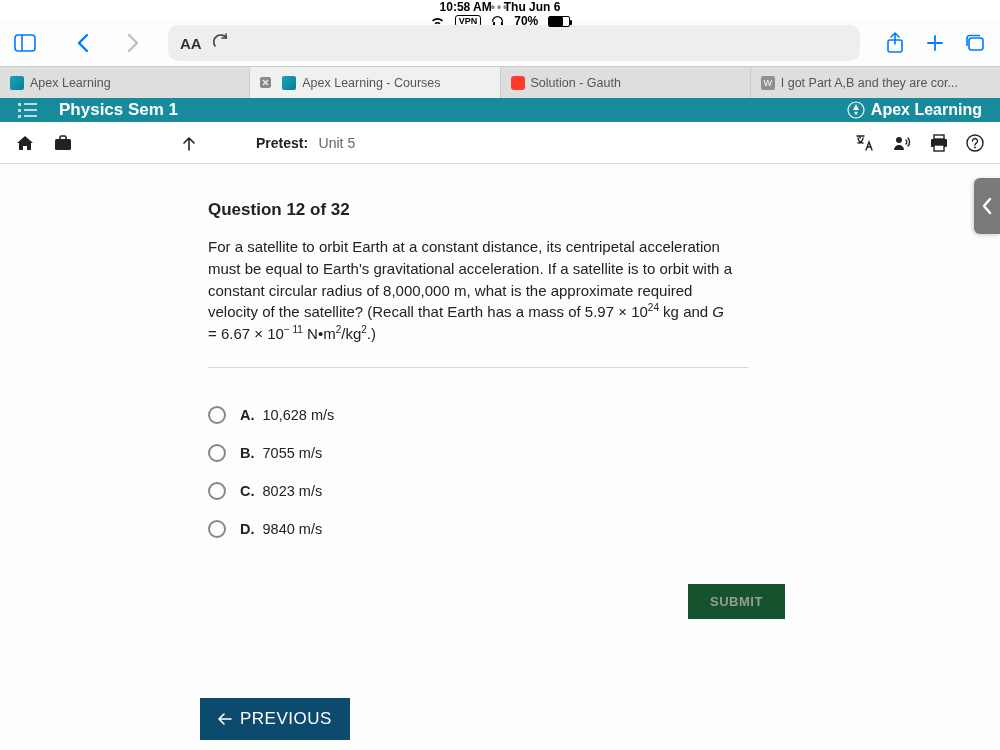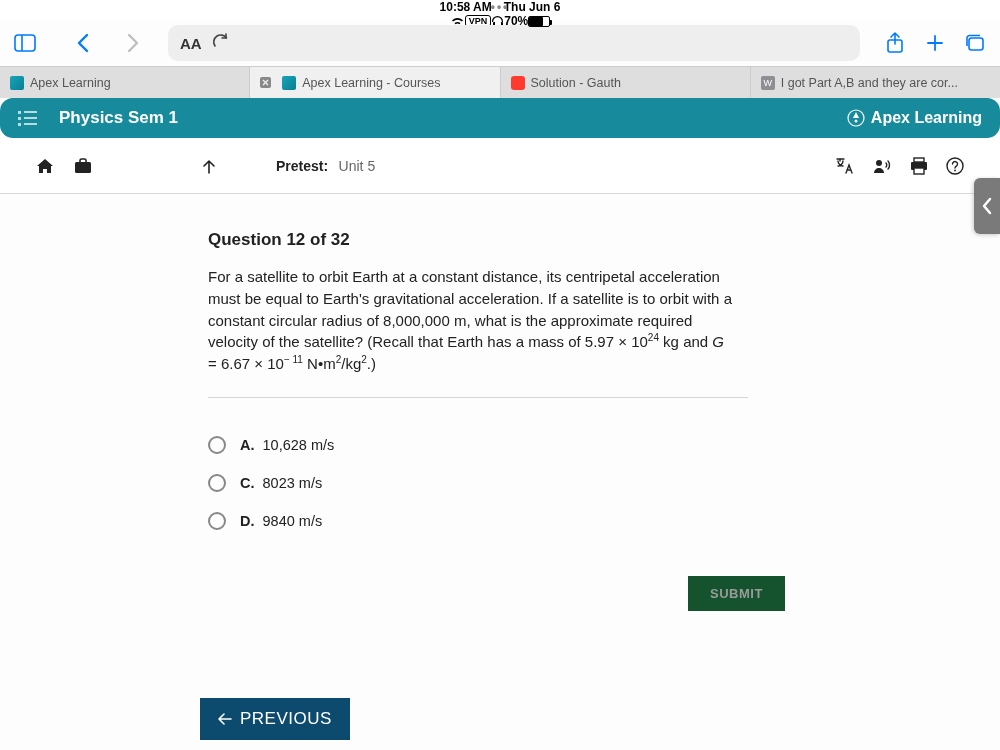--- a/index.html
+++ b/index.html
@@ -1,21 +1,21 @@
 <!DOCTYPE html>
 <html><head>
 <meta charset="utf-8">
 <style>
   * { box-sizing: border-box; margin: 0; padding: 0; }
   body { width: 1000px; height: 750px; font-family: -apple-system, BlinkMacSystemFont, 'Segoe UI', Arial, sans-serif; background: #fdfdfd; overflow: hidden; position: relative; }
   
   .status-bar { height: 20px; display: flex; align-items: center; justify-content: space-between; padding: 0 10px; font-size: 12px; font-weight: 600; background: #fff; flex-direction: column; }
   .status-left { display: flex; gap: 12px; }
   .status-center { position: absolute; left: 50%; transform: translateX(-50%); color: #888; letter-spacing: 2px; }
-  .status-right { display: flex; align-items: center; gap: 0; }
+  .status-right { display: flex; align-items: center; gap: 10px; }
   .vpn-badge { border: 1px solid #000; border-radius: 3px; padding: 0 3px; font-size: 9px; font-weight: 600; }
   .battery { width: 22px; height: 11px; border: 1px solid #000; border-radius: 2px; position: relative; }
   .battery::after { content: ''; position: absolute; right: -3px; top: 3px; width: 2px; height: 5px; background: #000; border-radius: 0 1px 1px 0; }
   .battery-fill { background: #000; height: 100%; width: 70%; border-radius: 1px; }
   
   .toolbar { height: 46px; display: flex; align-items: center; padding: 0 12px; gap: 14px; }
   .tb-icon { width: 26px; height: 26px; display: flex; align-items: center; justify-content: center; color: #007aff; }
   .tb-icon.gray { color: #bfbfbf; }
   .addr-bar { flex: 1; height: 36px; background: #eeeeef; border-radius: 10px; display: flex; align-items: center; padding: 0 12px; gap: 10px; margin: 0 8px; }
   .addr-aa { font-weight: 600; font-size: 15px; color: #333; }
@@ -24,30 +24,30 @@
   
   .tabs-row { height: 32px; display: flex; background: #dedede; border-top: 1px solid #ccc; }
   .tab { flex: 1; display: flex; align-items: center; padding: 0 10px; font-size: 12.5px; color: #555; border-right: 1px solid #ccc; gap: 6px; overflow: hidden; white-space: nowrap; }
   .tab.active { background: #f0f0f0; }
   .tab-fav { width: 14px; height: 14px; border-radius: 2px; flex-shrink: 0; }
   .fav-apex { background: linear-gradient(135deg,#16a5bb,#0a7e91); }
   .fav-gauth { background: #ff3b30; border-radius: 3px; }
   .fav-w { background: #8e8e93; color:#fff; font-size:9px; display:flex; align-items:center; justify-content:center; border-radius:2px; }
   .tab-close { width: 12px; height: 12px; color: #777; margin-right: 4px; }
   
-  .course-header { height: 40px; background: #178b9c; color: #fff; display: flex; align-items: center; padding: 0 18px; gap: 22px; border-radius: 13px; }
+  .course-header { height: 24px; background: #178b9c; color: #fff; display: flex; align-items: center; padding: 0 18px; gap: 22px; }
   .hamburger-dots { display:flex; flex-direction:column; gap:3px; }
   .hb-row { display:flex; gap:3px; align-items:center; }
   .hb-dot { width:3px; height:3px; background:rgba(255,255,255,0.7); }
   .hb-line { width:13px; height:2px; background:rgba(255,255,255,0.7); }
   .course-title { font-size: 17px; font-weight: 600; }
   .apex-brand { margin-left: auto; display: flex; align-items: center; gap: 6px; font-size: 16px; font-weight: 600; }
   .apex-logo { width: 18px; height: 18px; }
   
-  .sub-header { height: 56px; display: flex; align-items: center; padding: 0 36px; gap: 20px; border-bottom: 1px solid #d8d8d8; background:#fff; }
+  .sub-header { height: 42px; display: flex; align-items: center; padding: 0 16px; gap: 20px; border-bottom: 1px solid #d8d8d8; background:#fff; }
   .sub-icon { color: #333; }
   .pretest-label { font-weight: 700; color: #222; font-size: 14px; margin-left: 40px; }
   .pretest-unit { font-weight: 400; color: #666; font-size: 14px; }
   .sub-right { margin-left: auto; display: flex; gap: 18px; align-items: center; color: #333; }
   
   .side-tab { position: absolute; right: 0; top: 178px; width: 26px; height: 56px; background: #7a7a7a; border-radius: 6px 0 0 6px; display: flex; align-items: center; justify-content: center; color: #fff; font-size: 22px; font-weight: 700; box-shadow: -1px 1px 4px rgba(0,0,0,0.2); }
   
   .content { padding: 36px 0 0 208px; width: 760px; }
   .q-title { font-size: 17px; font-weight: 700; color: #222; margin-bottom: 16px; }
   .q-text { font-size: 15px; line-height: 1.45; color: #222; padding-bottom: 22px; border-bottom: 1px solid #d6d6d6; width: 540px; }
@@ -254,20 +254,24 @@
     <span>= 6.67 × 10</span><sup><span>−</span><span> 11</span></sup><span> N•m</span><sup>2</sup><span>/kg</span><sup>2</sup><span>.)</span>
   </div>
   
   <div class="options">
     <div class="option">
       <span class="radio"></span>
       <span><span class="opt-letter">A.</span> <span>10,628 m/s</span></span>
     </div>
     <div class="option">
       <span class="radio"></span>
+      <span><span class="opt-letter">B.</span> <span>7055 m/s</span></span>
+    </div>
+    <div class="option">
+      <span class="radio"></span>
       <span><span class="opt-letter">C.</span> <span>8023 m/s</span></span>
     </div>
     <div class="option">
       <span class="radio"></span>
       <span><span class="opt-letter">D.</span> <span>9840 m/s</span></span>
     </div>
   </div>
   
   <button class="submit-btn">SUBMIT</button>
 </div>

